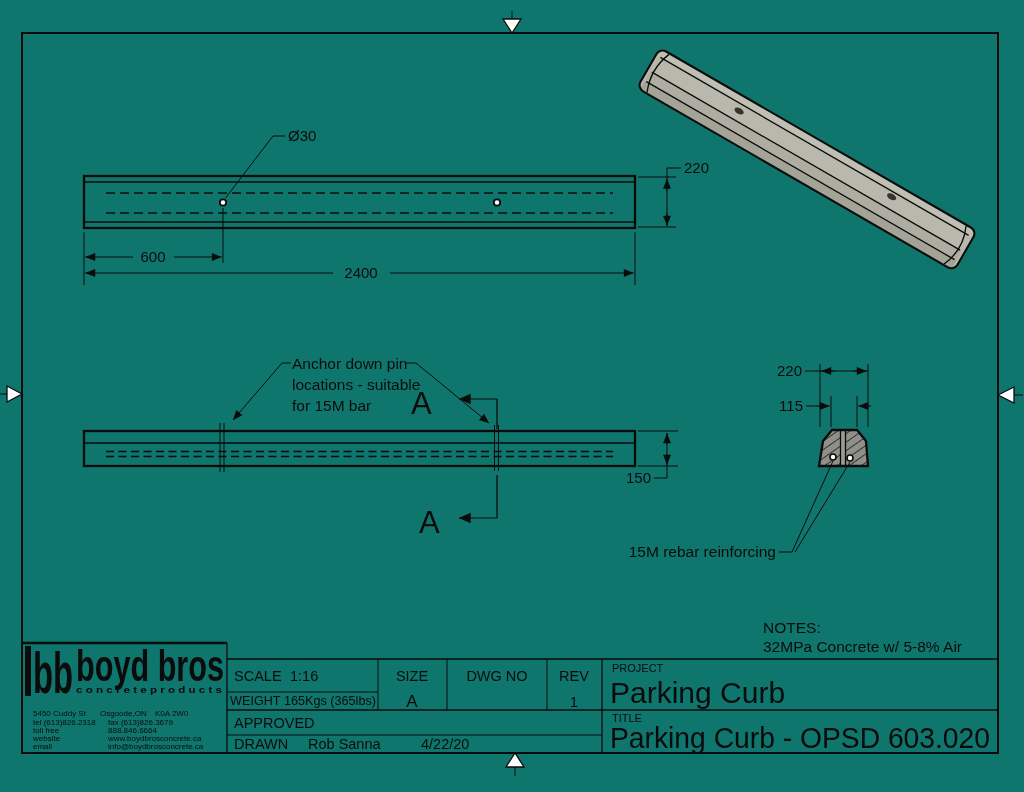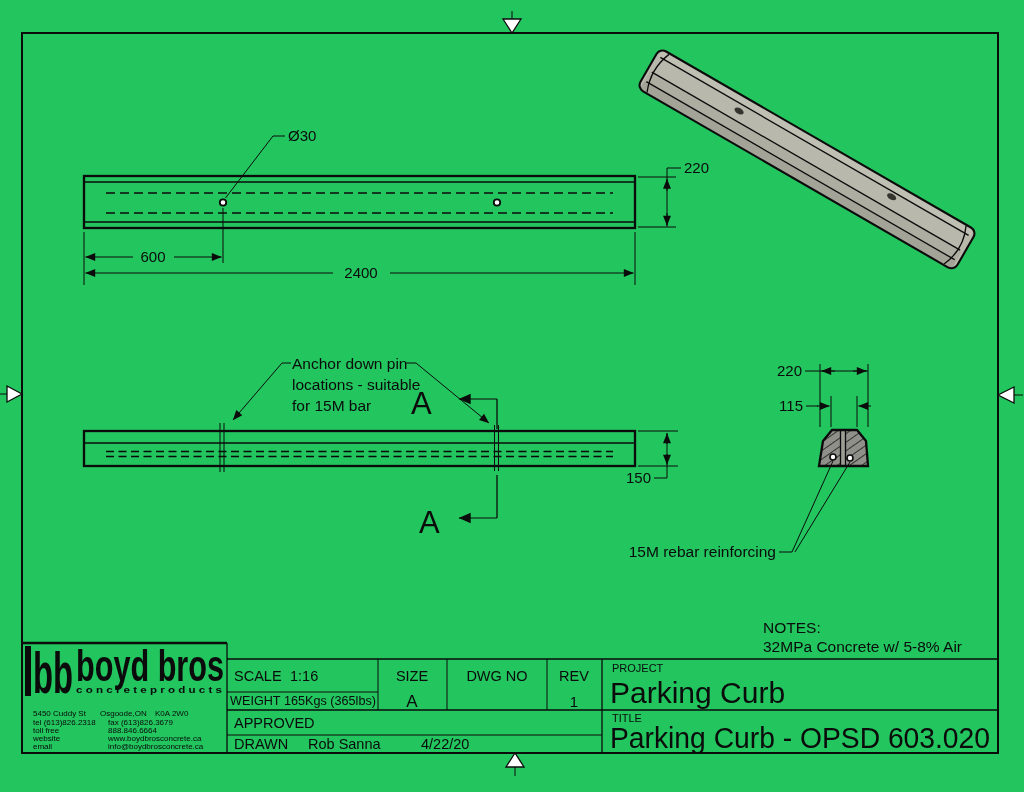--- a/index.html
+++ b/index.html
@@ -1,16 +1,16 @@
 <!DOCTYPE html>
 <html><head>
 <meta charset="utf-8">
 <style>
   html,body{margin:0;padding:0;background:#ffffff;}
-  .sheet{position:relative;width:1024px;height:792px;background:#22c55e;overflow:hidden;
+  .sheet{position:relative;width:1024px;height:792px;background:#0f766e;overflow:hidden;
          font-family:"Liberation Sans","DejaVu Sans",sans-serif;}
   svg{display:block;}
   text{fill:#0b0b0b;font-family:"Liberation Sans","DejaVu Sans",sans-serif;}
   .thin{stroke:#0b0b0b;stroke-width:1;fill:none;}
   .med{stroke:#0b0b0b;stroke-width:1.3;fill:none;}
   .thick{stroke:#0b0b0b;stroke-width:2.3;fill:none;}
   .dash{stroke:#0b0b0b;stroke-width:1.5;fill:none;stroke-dasharray:9 5;}
   .dash2{stroke:#0b0b0b;stroke-width:1.3;fill:none;stroke-dasharray:8 4.5;}
   .dim{font-size:15px;}
   .note{font-size:15.5px;}

